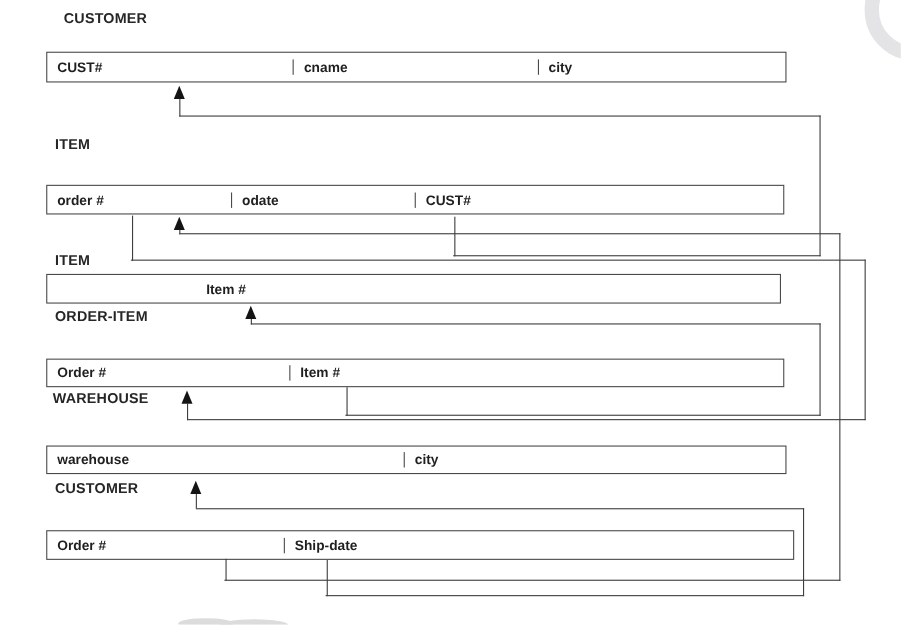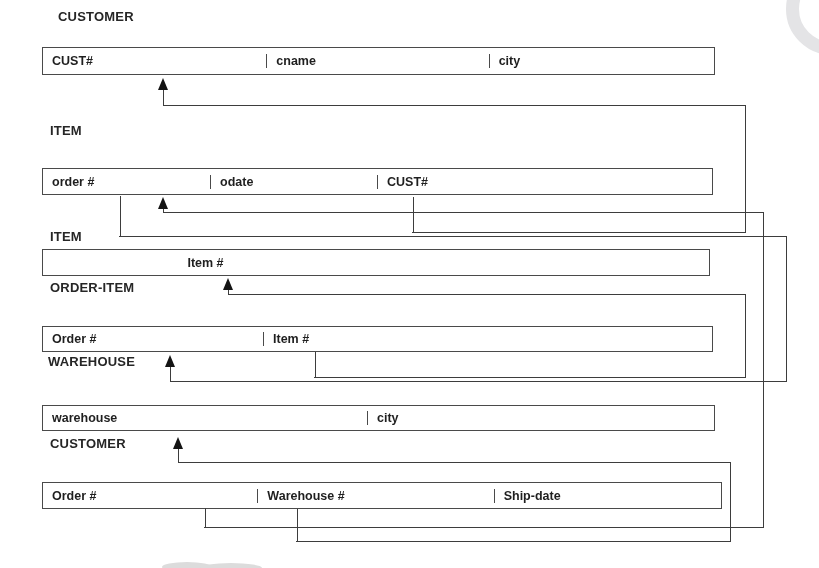--- a/index.html
+++ b/index.html
@@ -77,21 +77,20 @@
     <div class="rec-cell" style="width:225px;">Item #</div>
   </div>
 
   <div class="rec-table" style="left:42px;top:405px;width:673px;height:26px;">
     <div class="rec-cell" style="width:326px;">warehouse</div>
     <div class="rec-cell" style="width:347px;">city</div>
   </div>
 
   <div class="rec-table" style="left:42px;top:482px;width:680px;height:27px;">
     <div class="rec-cell" style="width:216px;">Order #</div>
-    <div class="rec-cell" style="width:237px;">Warehouse #</div>
     <div class="rec-cell" style="width:227px;">Ship-date</div>
   </div>
 
   <div class="ln v" style="left:412.5px;top:197px;height:36px;"></div>
   <div class="ln h" style="left:412px;top:231.5px;width:334px;"></div>
   <div class="ln v" style="left:744.5px;top:105px;height:128px;"></div>
   <div class="ln h" style="left:163px;top:104.5px;width:583px;"></div>
   <div class="ln v" style="left:162.5px;top:88px;height:18px;"></div>
   <div class="arrow-up" style="left:158px;top:78px;"></div>
 

